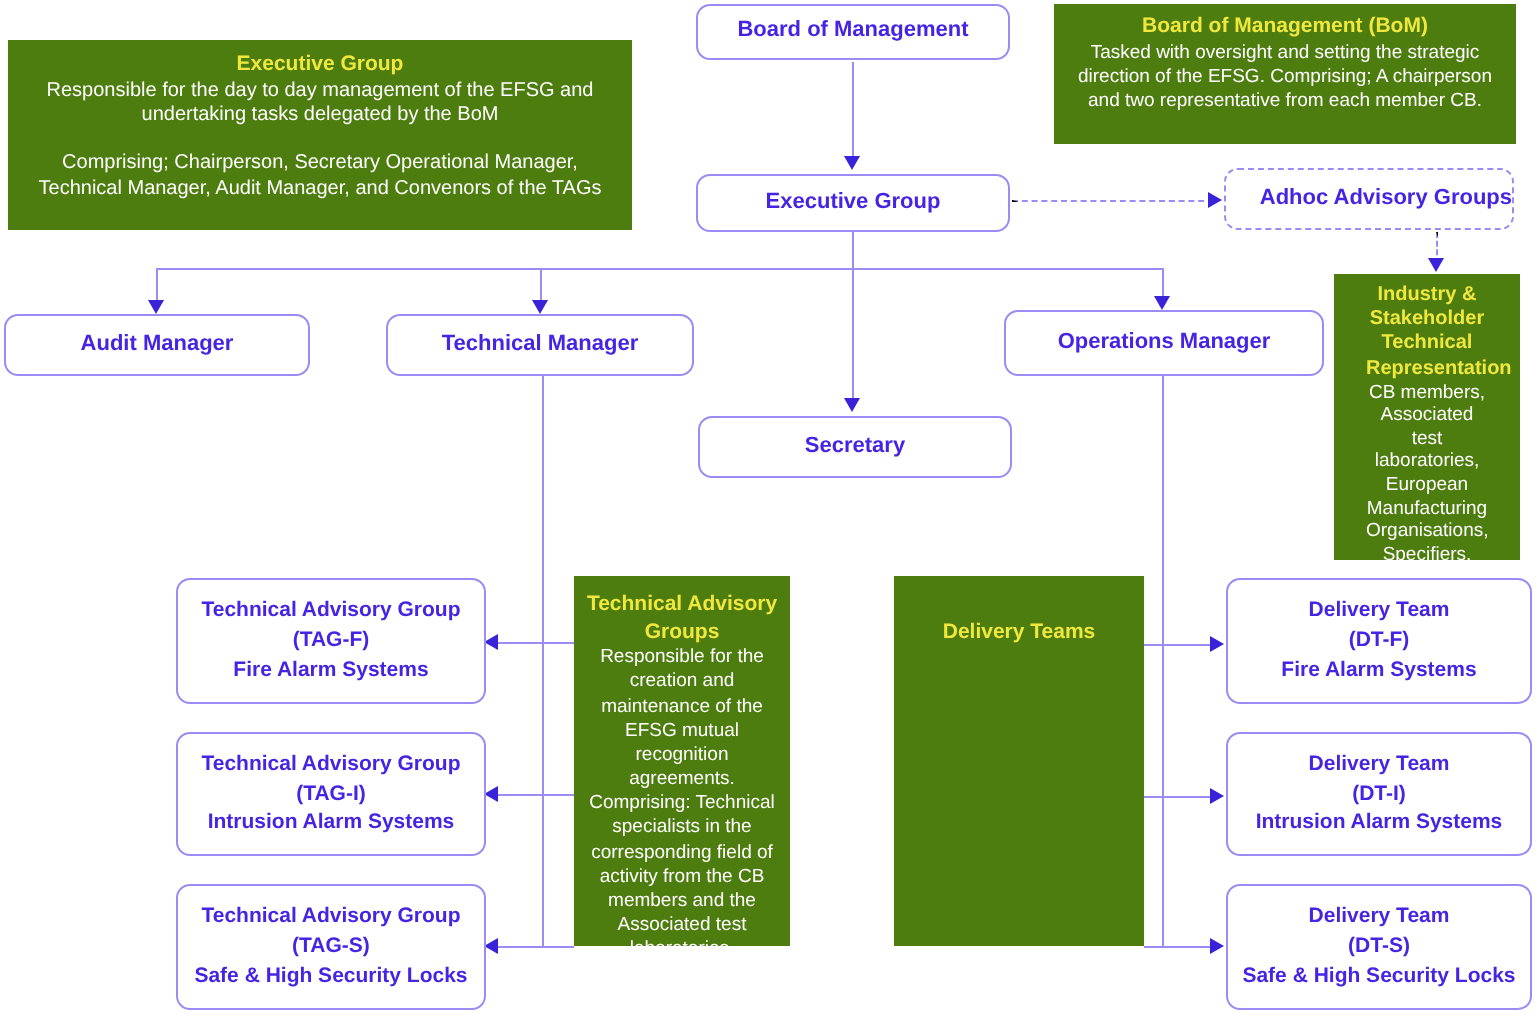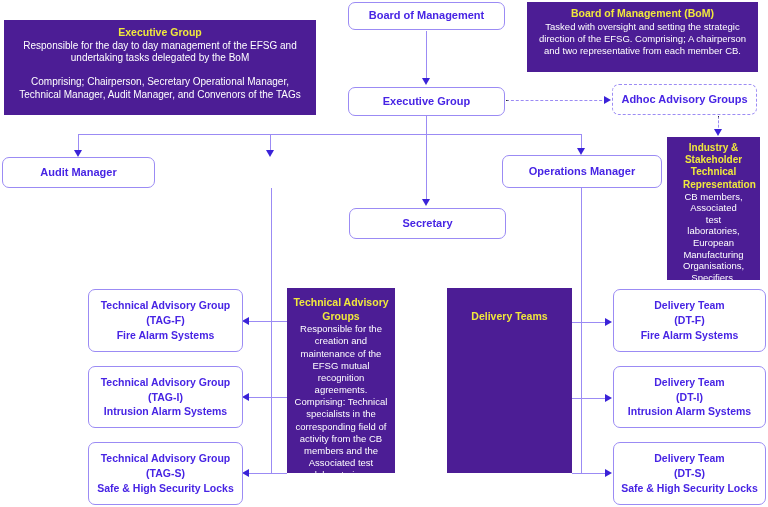--- a/index.html
+++ b/index.html
@@ -11,21 +11,21 @@
     position:absolute;box-sizing:border-box;background:#ffffff;
     border:1.4px solid #9b8bf4;border-radius:7px;
     display:flex;flex-direction:column;align-items:center;justify-content:center;
     text-align:center;color:#4724e4;font-weight:bold;font-size:11px;line-height:1.4;
     white-space:nowrap;overflow:hidden;
   }
   .node.dashed{border-style:dashed;}
 
   
   .bluebox{
-    position:absolute;box-sizing:border-box;background:#4c1d95;color:#ffffff;
+    position:absolute;box-sizing:border-box;background:#4d7c0f;color:#ffffff;
     text-align:center;font-size:9.5px;line-height:1.28;padding:6px 8px;overflow:hidden;
   }
   .bluebox .bb-title{color:#f0e83c;font-weight:bold;font-size:10.5px;line-height:1.3;}
   .bluebox .bb-gap{height:11px;}
 
   
   .hline{position:absolute;height:0;border-top:1.5px solid #9b8bf4;}
   .vline{position:absolute;width:0;border-left:1.5px solid #9b8bf4;}
   .dash{border-top-style:dashed;border-left-style:dashed;}
 
@@ -108,28 +108,31 @@
   </div>
 
   <div class="node" style="left:348px;top:2px;width:157px;height:28px;">
     <span>Board of Management</span>
   </div>
 
   <div class="node" style="left:348px;top:87px;width:157px;height:29px;">
     <span>Executive Group</span>
   </div>
 
-  <div class="node dashed" style="left:612px;top:84px;width:145px;height:31px;">
+  <div class="node dashed" style="left:612px;top:84px;width:145px;height:31px;align-items:flex-end;">
     <span>Adhoc Advisory Groups</span>
   </div>
 
   <div class="node" style="left:2px;top:157px;width:153px;height:31px;">
     <span>Audit Manager</span>
   </div>
 
+  <div class="node" style="left:193px;top:157px;width:154px;height:31px;">
+    <span>Technical Manager</span>
+  </div>
 
   <div class="node" style="left:502px;top:155px;width:160px;height:33px;">
     <span>Operations Manager</span>
   </div>
 
   <div class="node" style="left:349px;top:208px;width:157px;height:31px;">
     <span>Secretary</span>
   </div>
 
   <div class="node" style="left:88px;top:289px;width:155px;height:63px;font-size:10.5px;">

